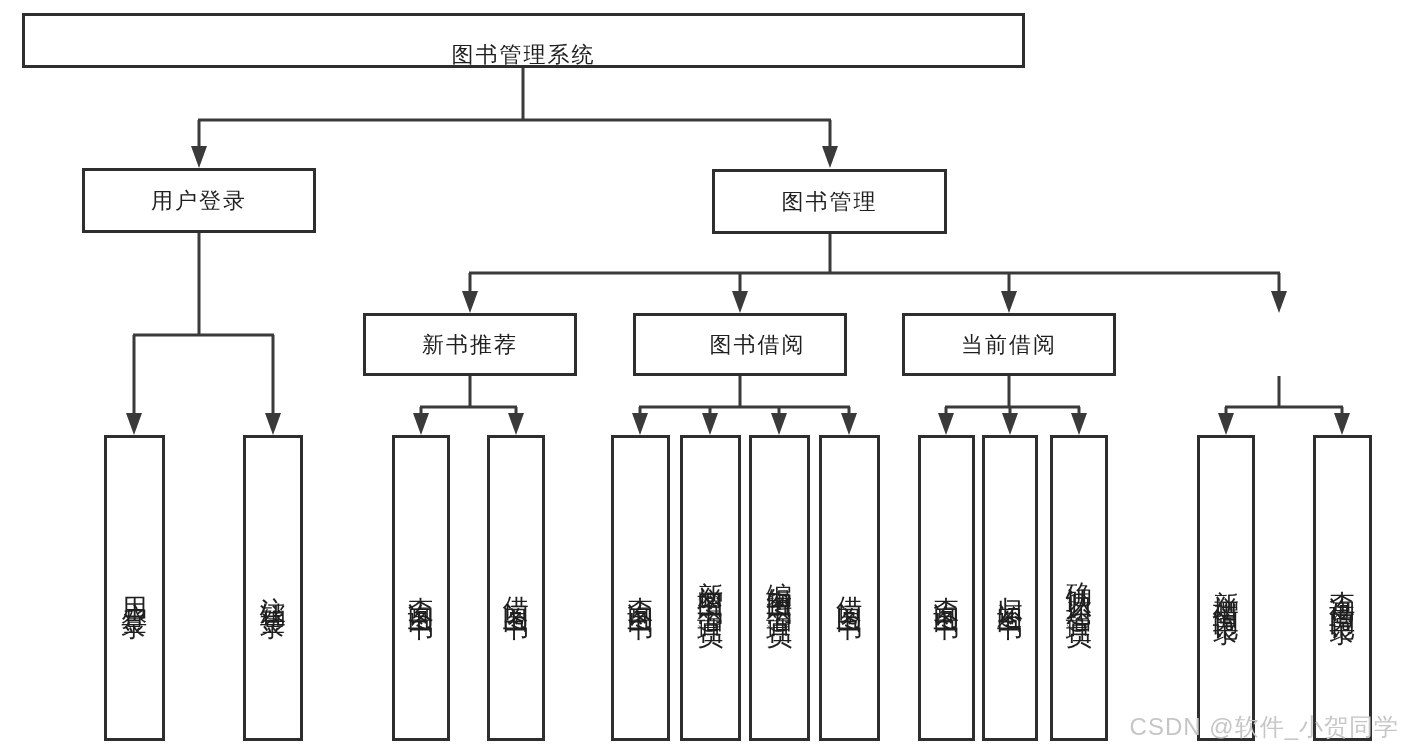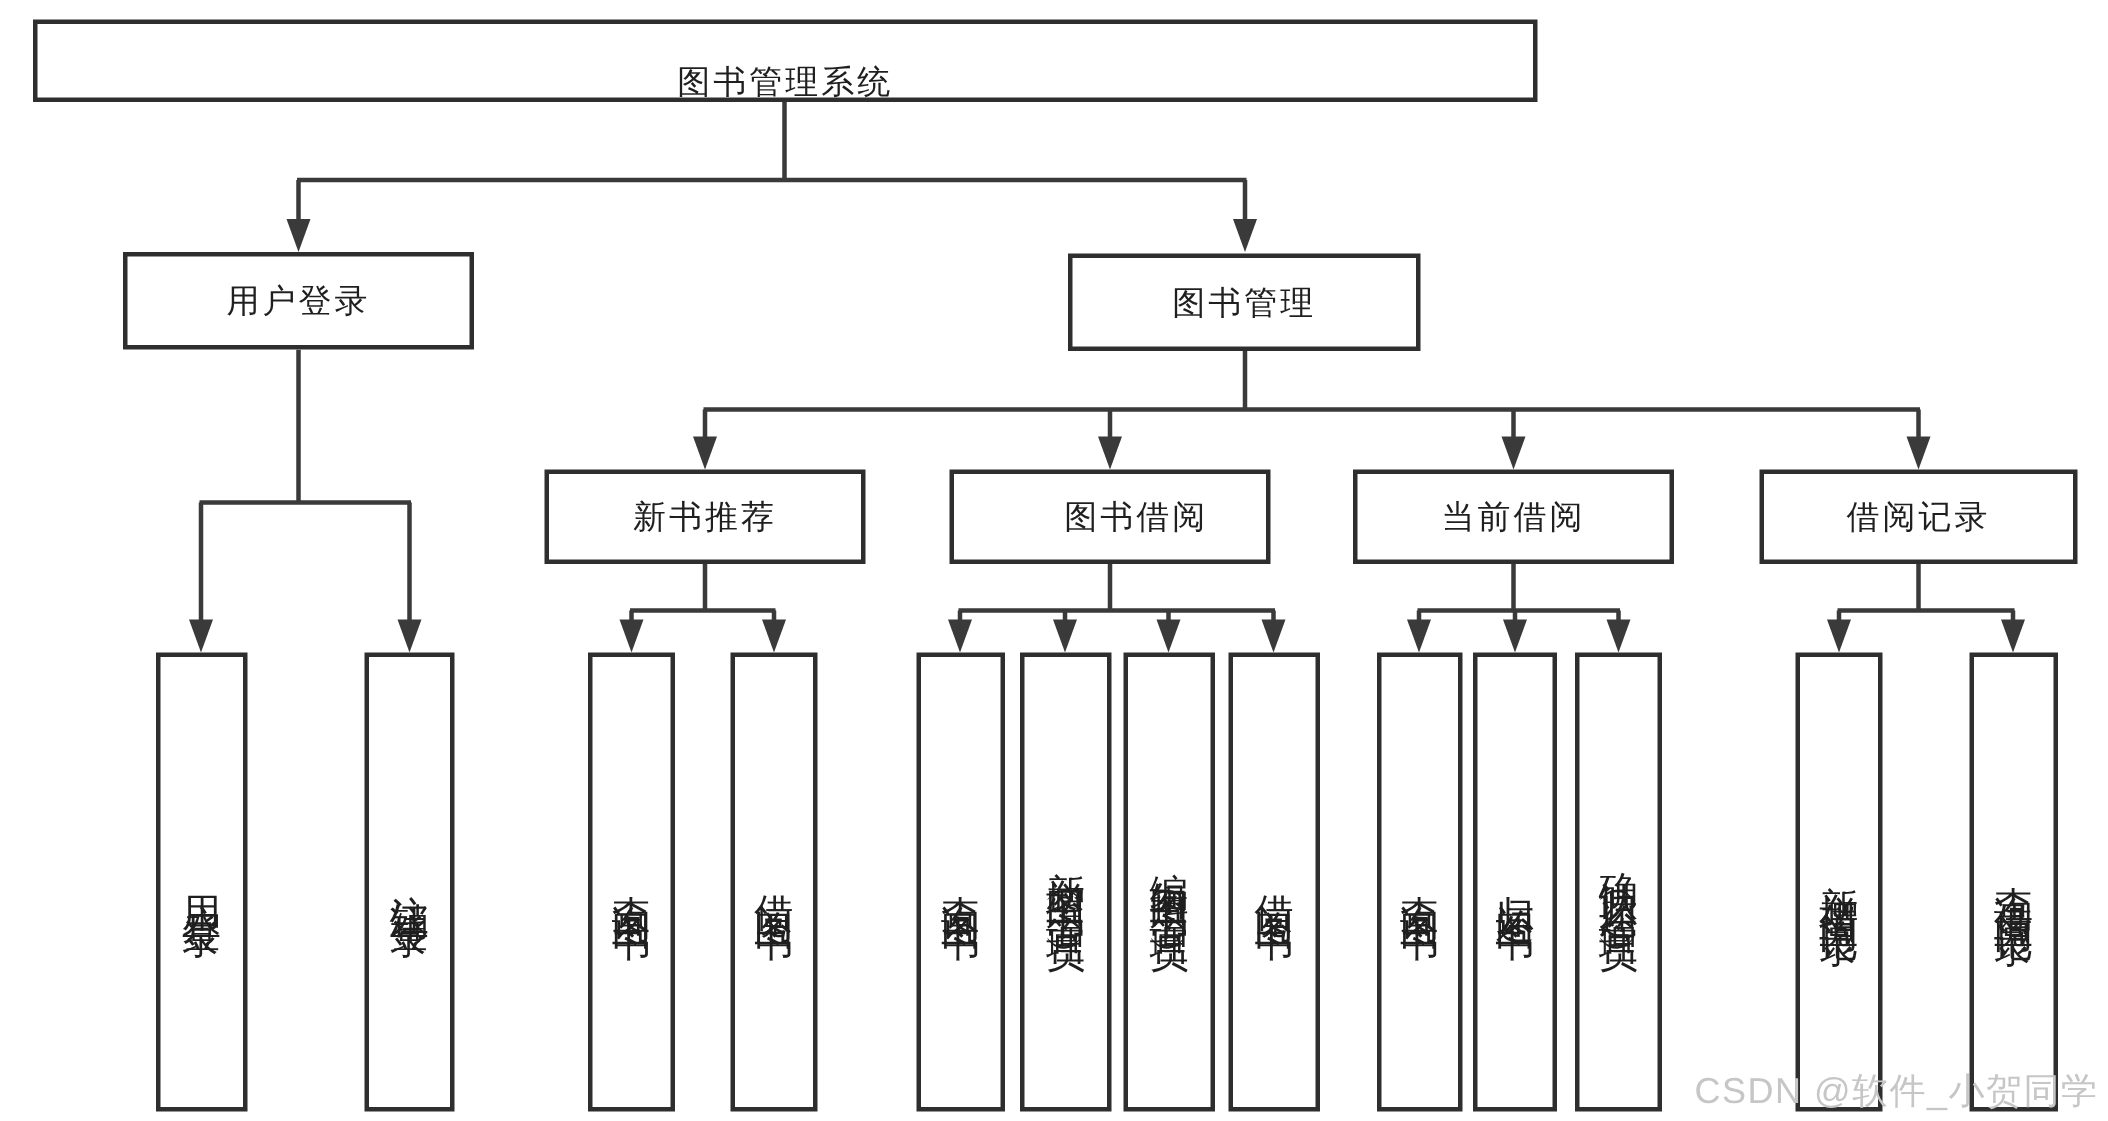--- a/index.html
+++ b/index.html
@@ -140,23 +140,20 @@
 
   <div class="box" style="left:363px; top:313px; width:214px; height:63px;">
     <span class="hlabel">新书推荐</span>
   </div>
   <div class="box" style="left:633px; top:313px; width:214px; height:63px;padding-left:35px;">
     <span class="hlabel">图书借阅</span>
   </div>
   <div class="box" style="left:902px; top:313px; width:214px; height:63px;">
     <span class="hlabel">当前借阅</span>
   </div>
-  <div class="box" style="left:1173px; top:313px; width:212px; height:63px;">
-    <span class="hlabel">借阅记录</span>
-  </div>
 
   <div class="box leaf" style="left:104px; top:435px; width:61px; height:306px;">
     <span class="vlabel">用户登录</span>
   </div>
   <div class="box leaf" style="left:243px; top:435px; width:60px; height:306px;">
     <span class="vlabel">注销登录</span>
   </div>
 
   <div class="box leaf" style="left:392px; top:435px; width:58px; height:306px;">
     <span class="vlabel">查询图书</span>

